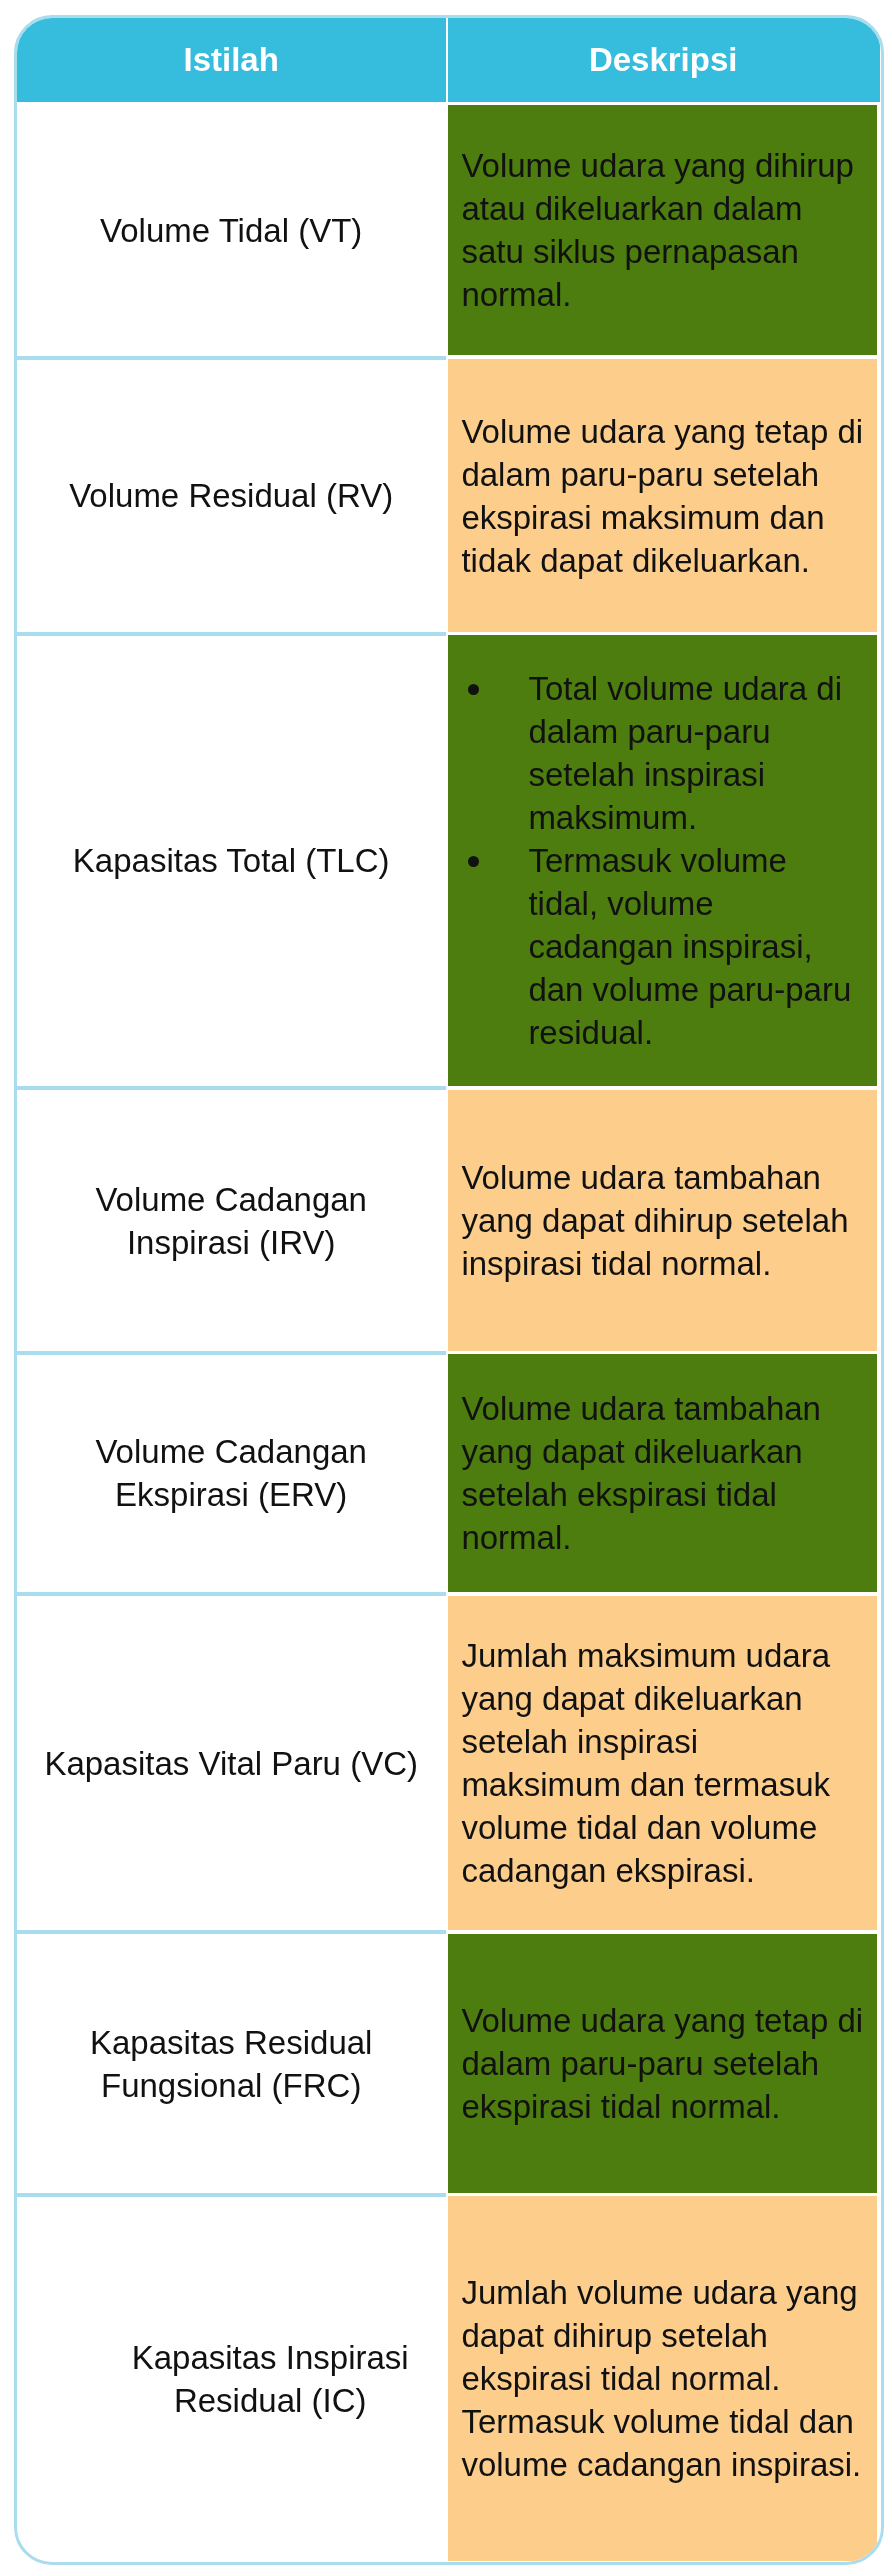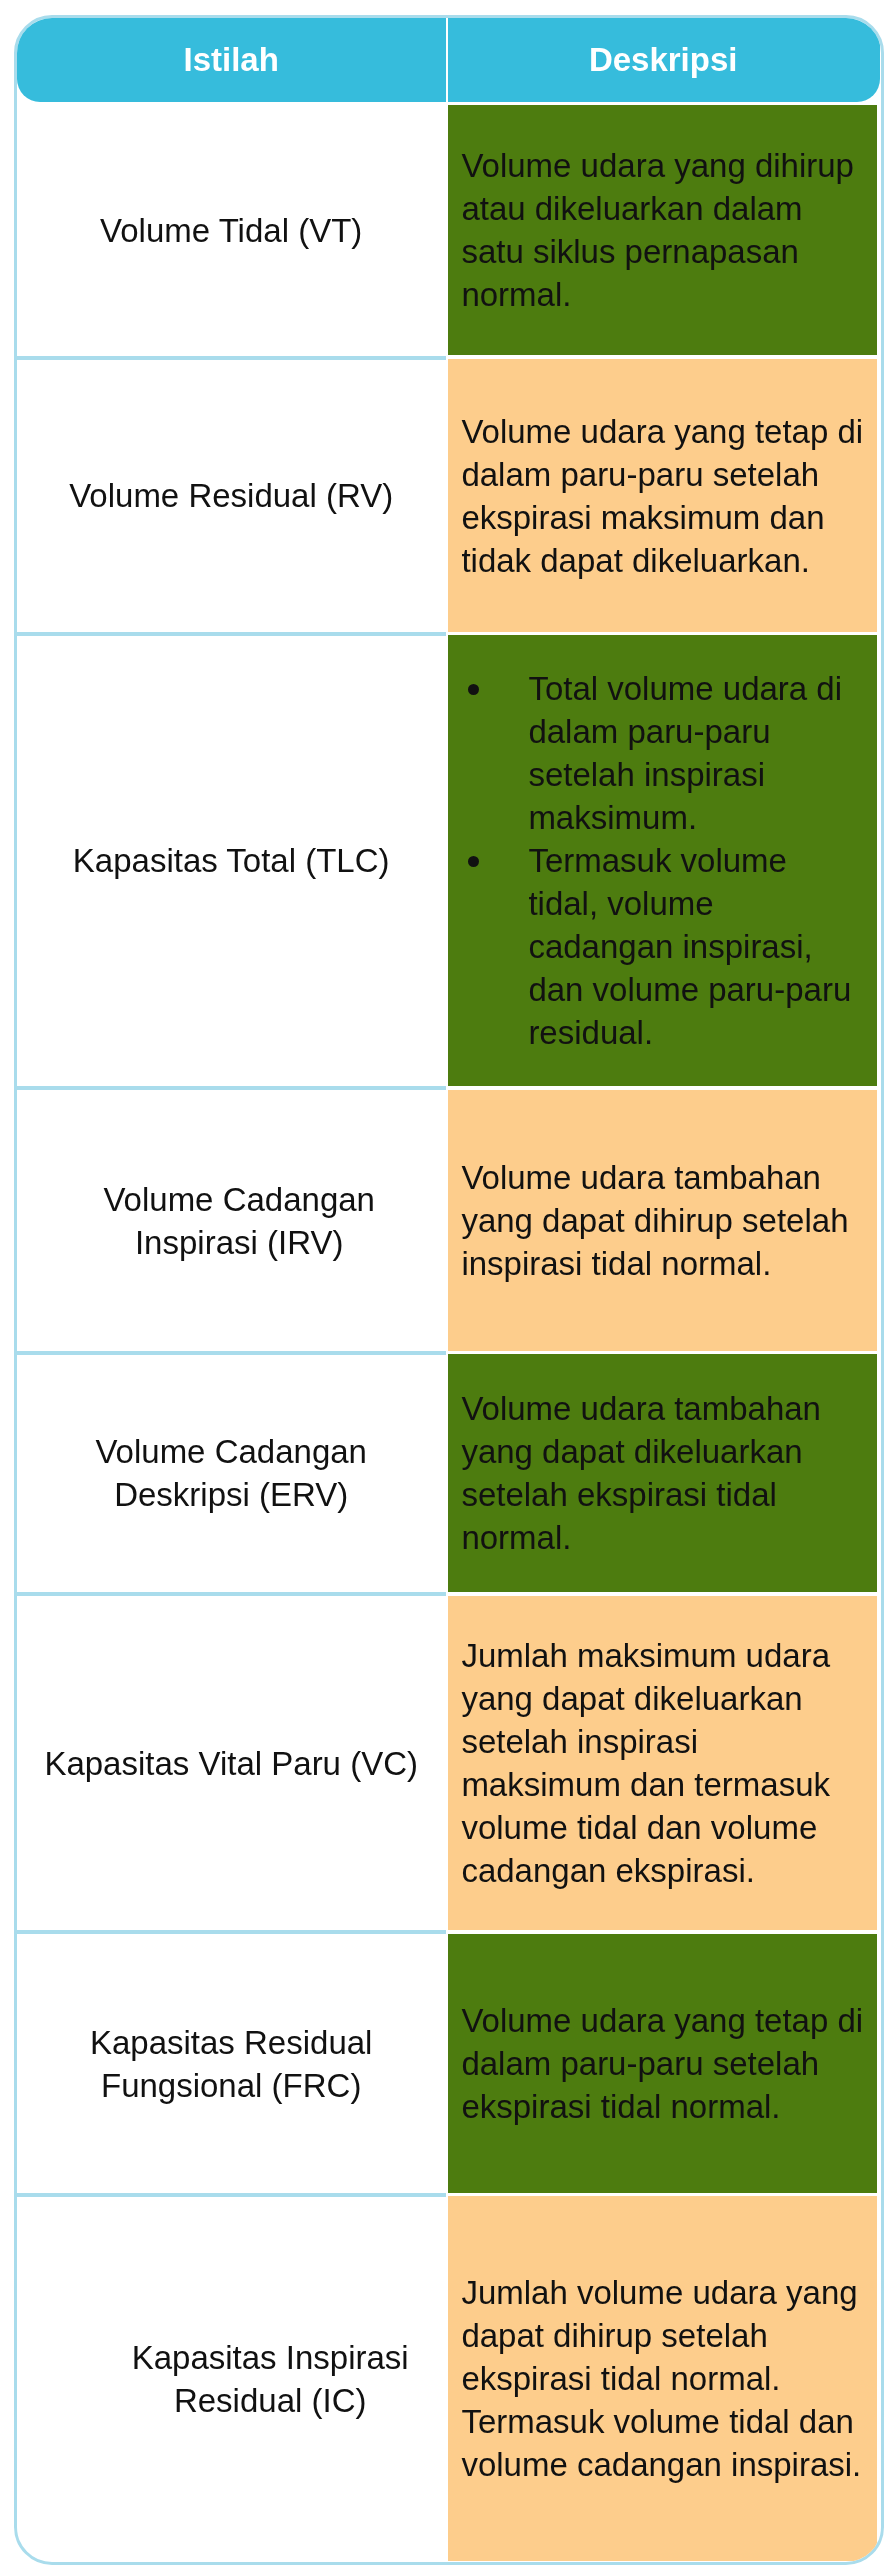--- a/index.html
+++ b/index.html
@@ -15,21 +15,21 @@
     width: 429px; display: flex; align-items: center; justify-content: center;
     text-align: center; font-size: 33px; line-height: 43px; padding: 0 17px; box-sizing: border-box;
   }
   .cell-desc {
     position: absolute; left: 431px; width: 429px; box-sizing: border-box;
     display: flex; align-items: center; padding: 0 12px 0 13.7px;
     font-size: 33px; line-height: 43px;
   }
   .sep { position: absolute; left: 0; width: 429px; height: 3.4px; background: #a9dcec; }
   .header {
-    position: absolute; left: 0; top: 0; width: 863px; height: 84px; background: #36bcdc; border-radius: 23px;
+    position: absolute; left: 0; top: 0; width: 863px; height: 84px; background: #36bcdc;
   }
   .header .h-cell {
     position: absolute; top: 0; height: 84px; display: flex; align-items: center; justify-content: center;
     color: #ffffff; font-weight: bold; font-size: 33px;
   }
   .header .divider { position: absolute; left: 429px; top: 0; width: 2.6px; height: 84px; background: #ffffff; }
   .dark { background: #4d7c0f; }
   .light { background: #fdcd8c; }
   ul.bullets { margin: 0; padding: 0; list-style: none; }
   ul.bullets li { position: relative; padding-left: 67px; }
@@ -67,30 +67,30 @@
     <div class="cell-term" style="height:451px;">Kapasitas Total (TLC)</div>
     <div class="cell-desc dark" style="top:0;height:451px;">
       <ul class="bullets">
         <li><span class="dot"></span><span>Total volume udara di dalam paru-paru setelah inspirasi maksimum.</span></li>
         <li><span class="dot"></span><span>Termasuk volume tidal, volume cadangan inspirasi, dan volume paru-paru residual.</span></li>
       </ul>
     </div>
   </div>
   <div class="sep" style="top:1068px;"></div>
 
-  <div class="row" style="top:1072px;height:261px;padding-left:8px;">
+  <div class="row" style="top:1072px;height:261px;">
     <div class="cell-term" style="height:261px;">Volume Cadangan Inspirasi (IRV)</div>
     <div class="cell-desc light" style="top:0;height:261px;">
       <span>Volume udara tambahan yang dapat dihirup setelah inspirasi tidal normal.</span>
     </div>
   </div>
   <div class="sep" style="top:1333px;"></div>
 
   <div class="row" style="top:1336px;height:238px;">
-    <div class="cell-term" style="height:238px;">Volume Cadangan Deskripsi (ERV)</div>
+    <div class="cell-term" style="height:238px;">Volume Cadangan Ekspirasi (ERV)</div>
     <div class="cell-desc dark" style="top:0;height:238px;">
       <span>Volume udara tambahan yang dapat dikeluarkan setelah ekspirasi tidal normal.</span>
     </div>
   </div>
   <div class="sep" style="top:1574px;"></div>
 
   <div class="row" style="top:1578px;height:334px;">
     <div class="cell-term" style="height:334px;">Kapasitas Vital Paru (VC)</div>
     <div class="cell-desc light" style="top:0;height:334px;">
       <span>Jumlah maksimum udara yang dapat dikeluarkan setelah inspirasi maksimum dan termasuk volume tidal dan volume cadangan ekspirasi.</span>

